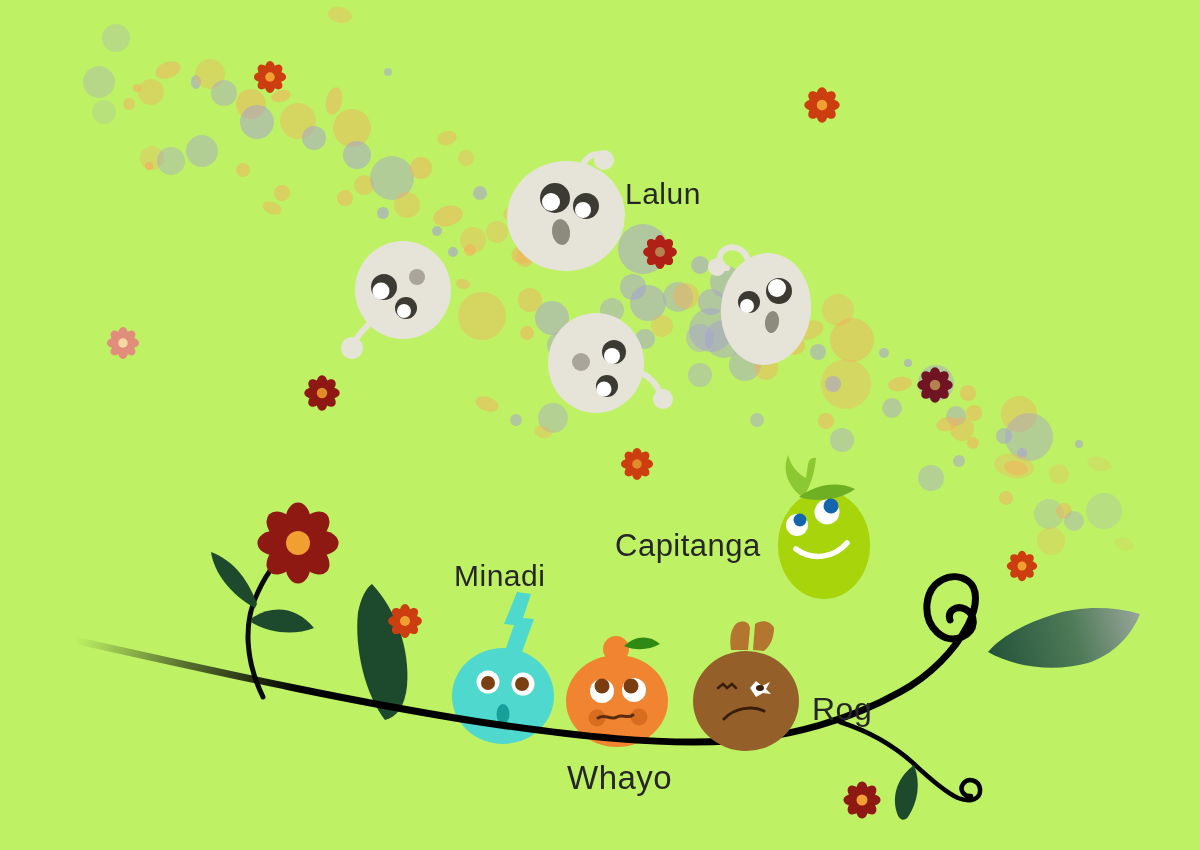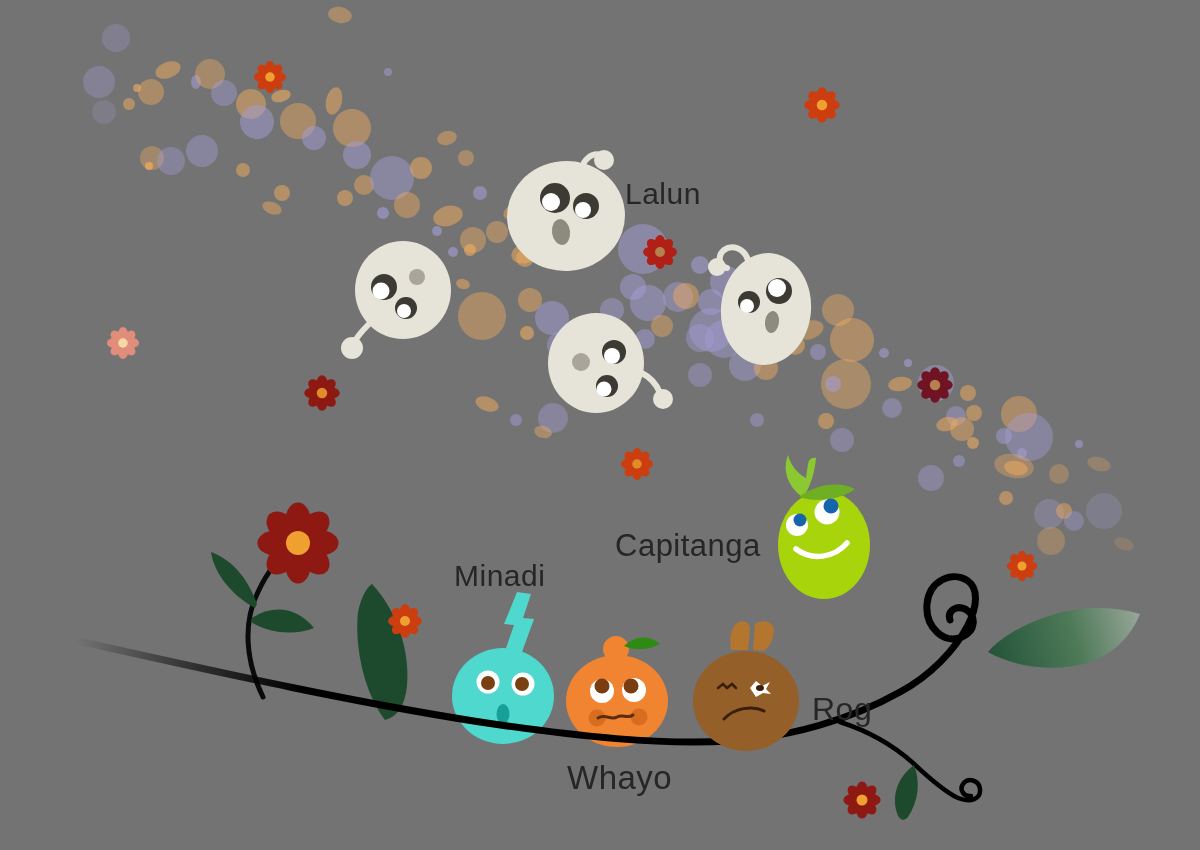--- a/index.html
+++ b/index.html
@@ -1,16 +1,16 @@
 <!DOCTYPE html>
 <html><head>
 <meta charset="utf-8">
 <style>
   html,body{margin:0;padding:0;background:#fff;}
-  .canvas{position:relative;width:1200px;height:850px;background:#737373;overflow:hidden;
+  .canvas{position:relative;width:1200px;height:850px;background:#bef264;overflow:hidden;
           font-family:"Liberation Sans",sans-serif;}
   svg{display:block}
   .lbl{font-family:"Liberation Sans",sans-serif;letter-spacing:0.5px;}
 </style>
 </head>
 <body>
 
 <div class="canvas">
 <svg id="scene" viewBox="0 0 1200 850" width="1200" height="850">
   <defs>

